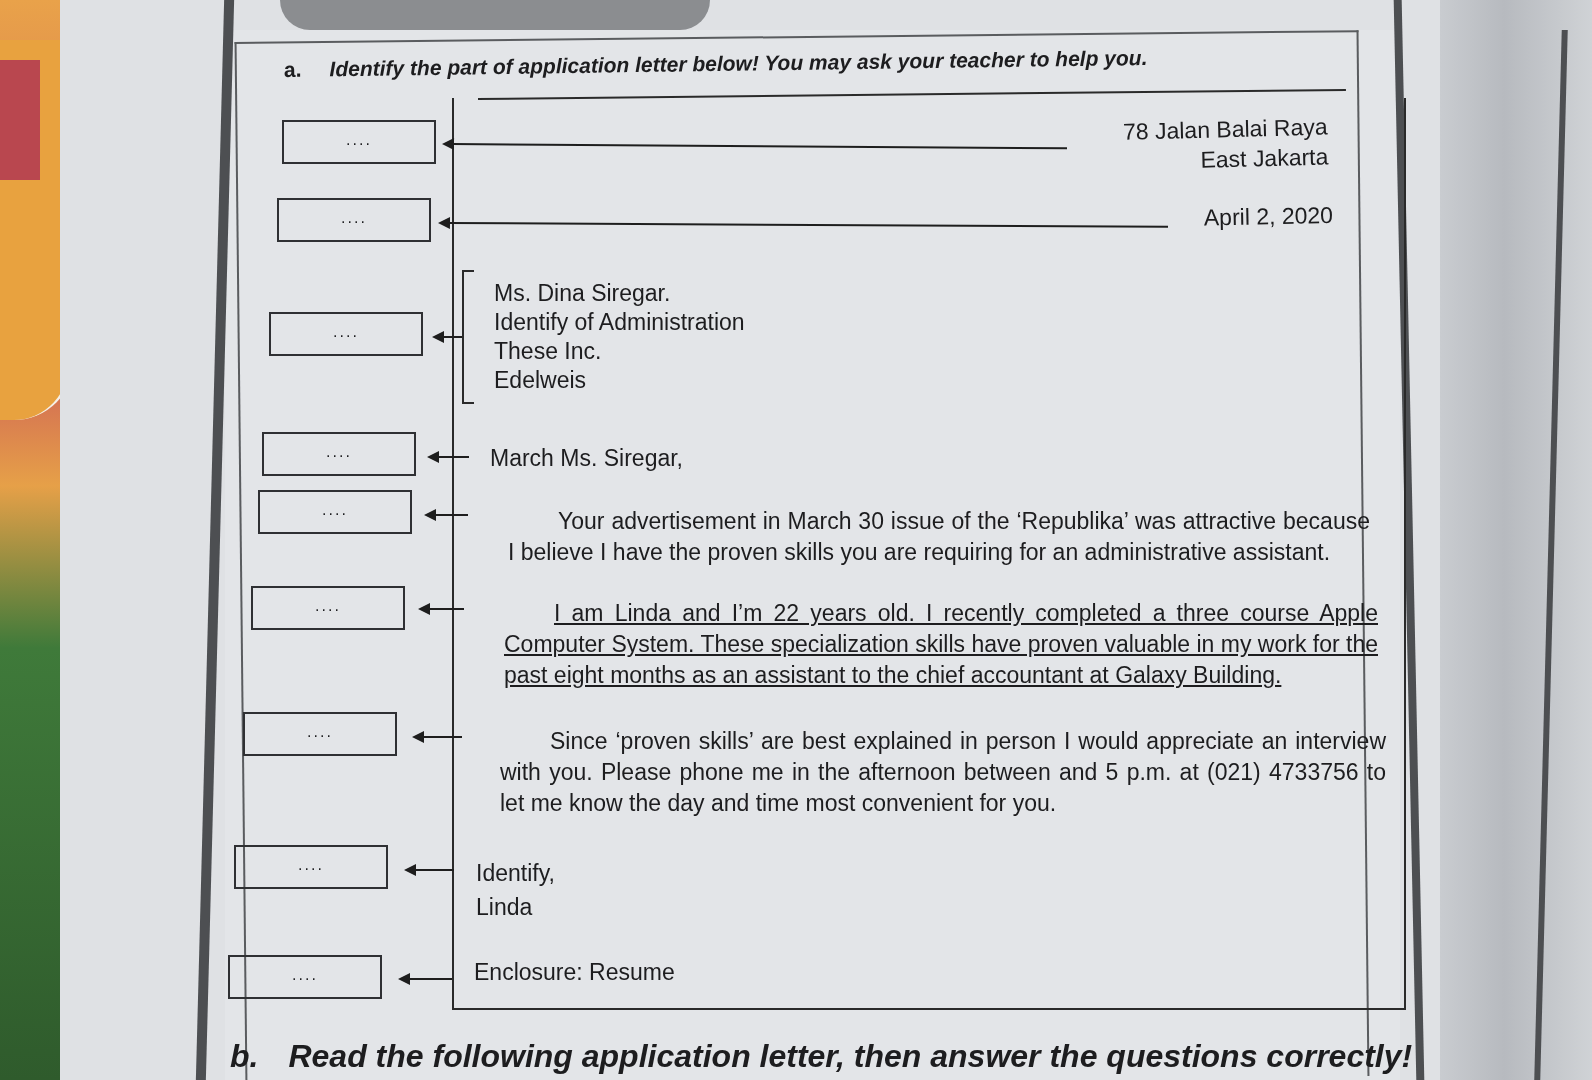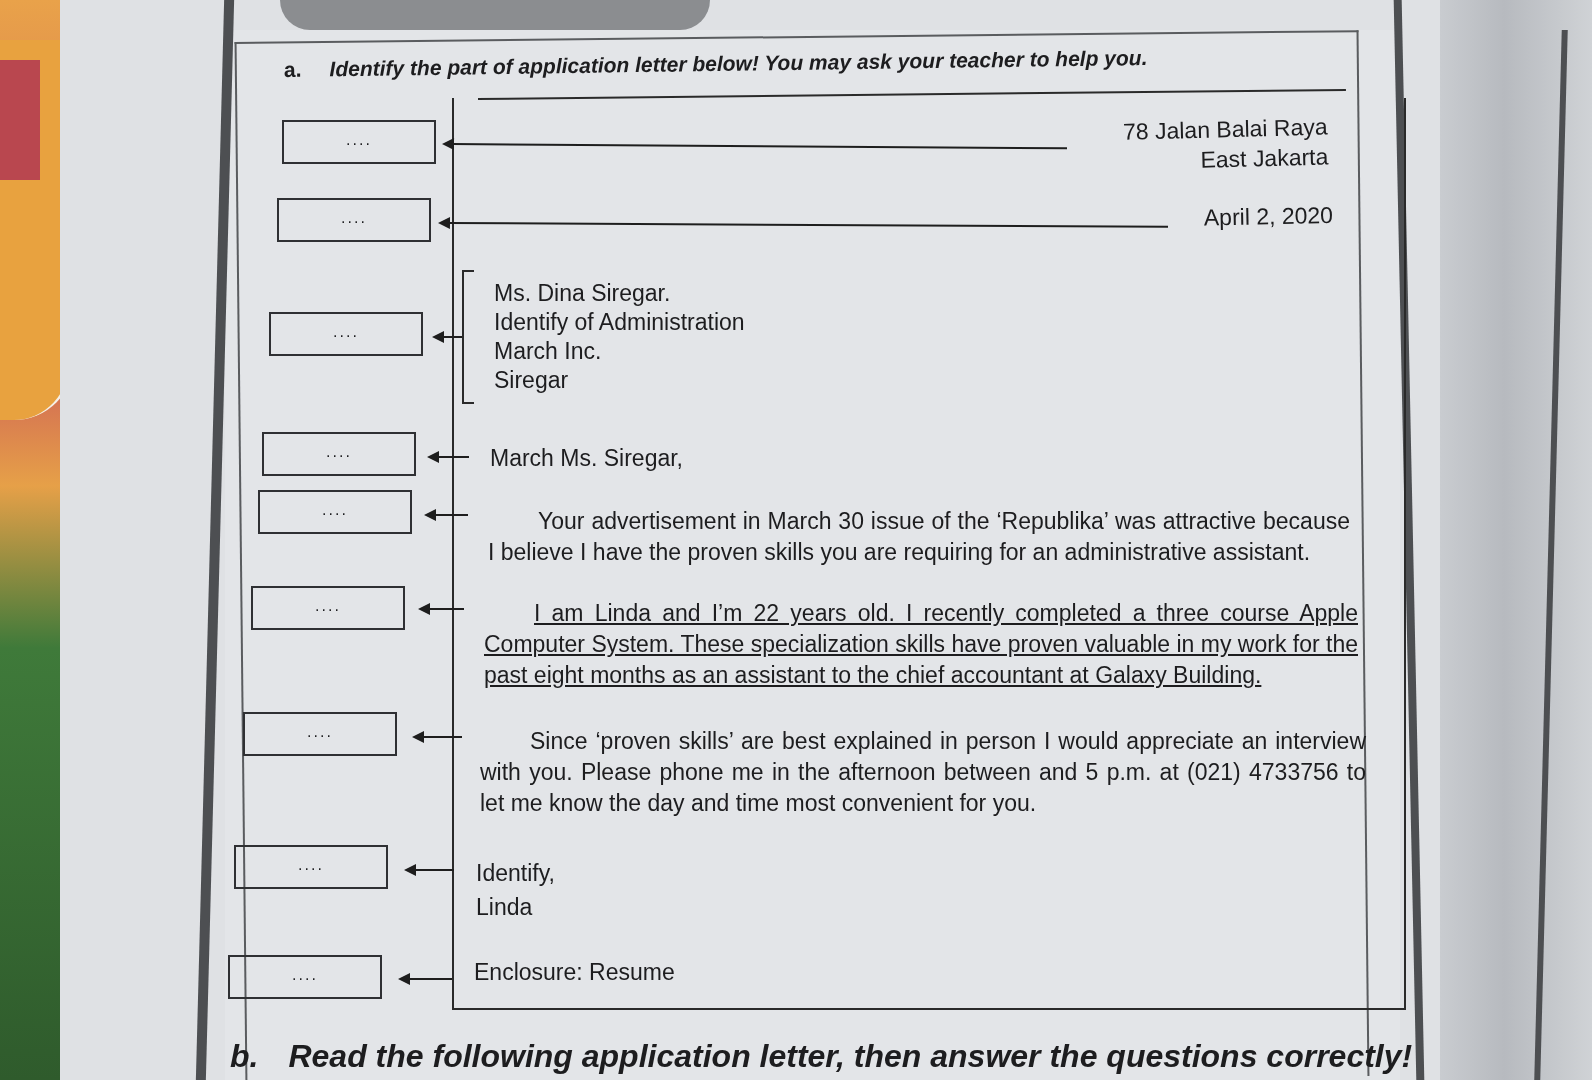--- a/index.html
+++ b/index.html
@@ -21,21 +21,21 @@
   .instruction{position:absolute;left:284px;top:58px;font-size:21px;font-weight:bold;font-style:italic;transform:rotate(-0.8deg);transform-origin:left;white-space:nowrap;}
   .instruction .num{margin-right:28px;font-style:normal;}
   .letter-box{position:absolute;left:452px;top:98px;width:950px;height:910px;border-left:2px solid #2a2a2a;border-bottom:2px solid #2a2a2a;border-right:2px solid #2a2a2a;}
   .letter-top{position:absolute;left:478px;top:98px;width:868px;height:2px;background:#2a2a2a;transform:rotate(-0.6deg);transform-origin:left;}
   .txt{position:absolute;font-size:23px;white-space:nowrap;line-height:1.3;}
   .right{text-align:right;}
   .ans{position:absolute;width:150px;height:40px;border:2px solid #2f3033;text-align:center;line-height:36px;font-size:16px;letter-spacing:2px;}
   .arrow{position:absolute;height:2px;background:#1e1e1e;}
   .arrow::before{content:"";position:absolute;left:-10px;top:-5px;border-right:12px solid #1e1e1e;border-top:6px solid transparent;border-bottom:6px solid transparent;}
   .bracket{position:absolute;border:2px solid #2a2a2a;border-right:none;}
-  .para{position:absolute;font-size:23px;line-height:31px;text-align:justify;}
+  .para{position:absolute;font-size:23px;line-height:31px;text-align:justify;margin-left:20px;}
   .para p{margin:0;text-indent:50px;}
   .footer-q{position:absolute;left:230px;top:1038px;font-size:32px;font-weight:bold;font-style:italic;white-space:nowrap;}
 </style>
 </head>
 <body>
 
 <div class="bg-left">
   <div class="shield"></div>
   <div class="band"></div>
 </div>
@@ -67,22 +67,22 @@
 <div class="ans" style="left:277px;top:198px;">....</div>
 <div class="arrow" style="left:448px;top:222px;width:720px;transform:rotate(0.3deg);transform-origin:left;"></div>
 
 <div class="ans" style="left:269px;top:312px;">....</div>
 <div class="arrow" style="left:442px;top:336px;width:22px;"></div>
 <div class="bracket" style="left:462px;top:270px;width:10px;height:130px;"></div>
 
 <div class="txt" style="left:494px;top:268px;line-height:29px;margin-top:11px;">
   <div>Ms. Dina Siregar.</div>
   <div>Identify of Administration</div>
-  <div>March Inc.</div>
-  <div>Siregar</div>
+  <div>These Inc.</div>
+  <div>Edelweis</div>
 </div>
 
 <div class="ans" style="left:262px;top:432px;">....</div>
 <div class="arrow" style="left:437px;top:456px;width:32px;"></div>
 <div class="txt" style="left:490px;top:444px;">March Ms. Siregar,</div>
 
 <div class="ans" style="left:258px;top:490px;">....</div>
 <div class="arrow" style="left:434px;top:514px;width:34px;"></div>
 
 <div class="para" style="left:488px;top:506px;width:862px;">

